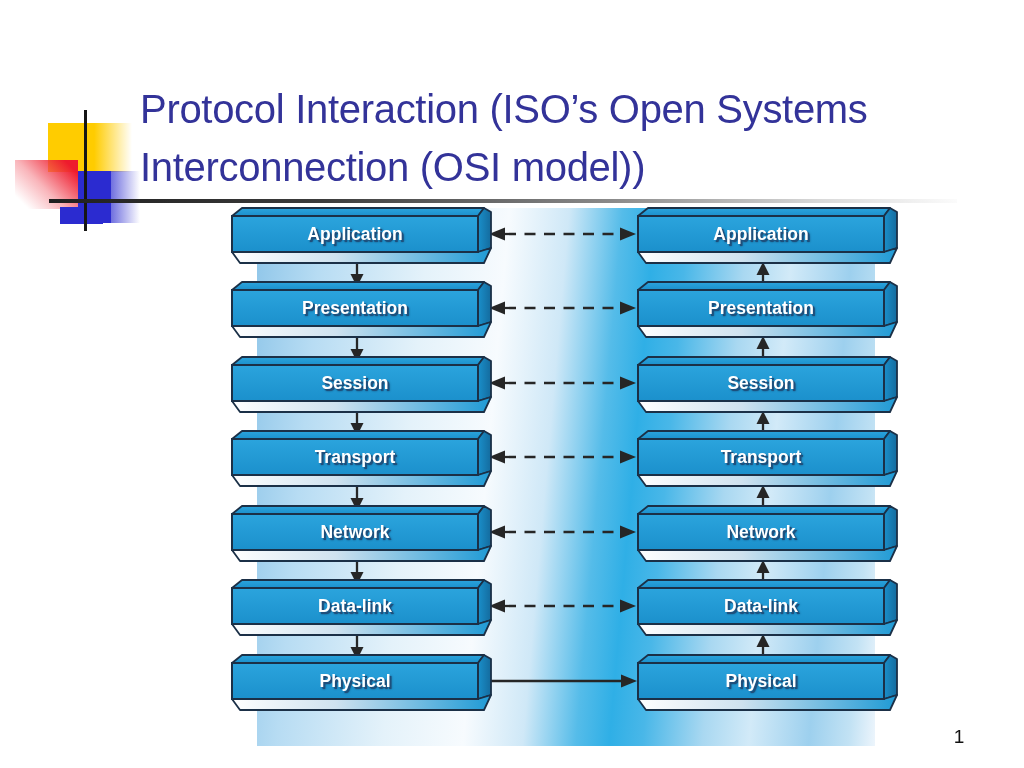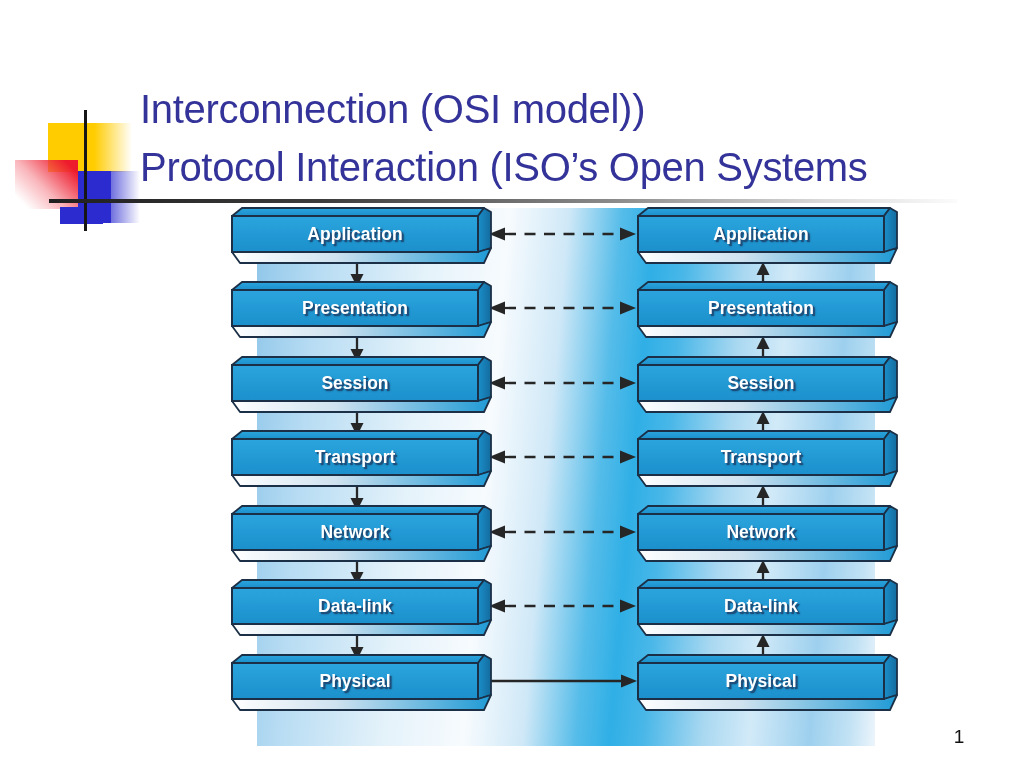--- a/index.html
+++ b/index.html
@@ -62,22 +62,22 @@
 
 <div class="sq" id="sq-yellow"></div>
 <div class="sq" id="sq-red"></div>
 <div class="sq" id="sq-blue-main"></div>
 <div class="sq" id="sq-blue-small"></div>
 <div class="sq" id="sq-blue-fade"></div>
 <div class="sq" id="vline"></div>
 <div class="sq" id="hrule"></div>
 
 <div id="title">
+  <div>Protocol Interaction (ISO’s Open Systems</div>
   <div>Interconnection (OSI model))</div>
-  <div>Protocol Interaction (ISO’s Open Systems</div>
 </div>
 
 <div id="band"></div>
 
 <svg id="arrows" width="1024" height="768">
     <g>
       <line x1="505" y1="234" x2="617" y2="234" stroke="#262626" stroke-width="2.3" stroke-dasharray="11 8.5"></line>
       <polygon points="489,234 505,227.5 505,240.5" fill="#262626"></polygon>
       <polygon points="636,234 620,227.5 620,240.5" fill="#262626"></polygon>
     </g>

